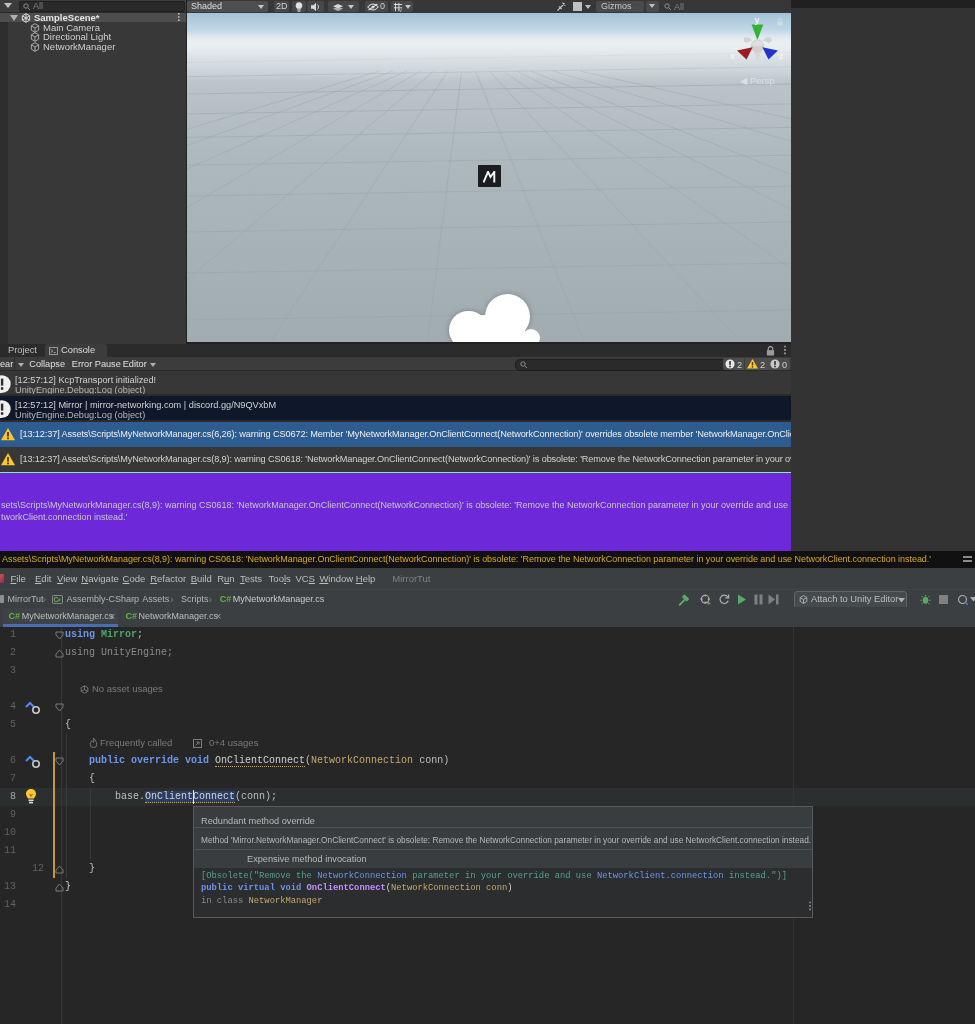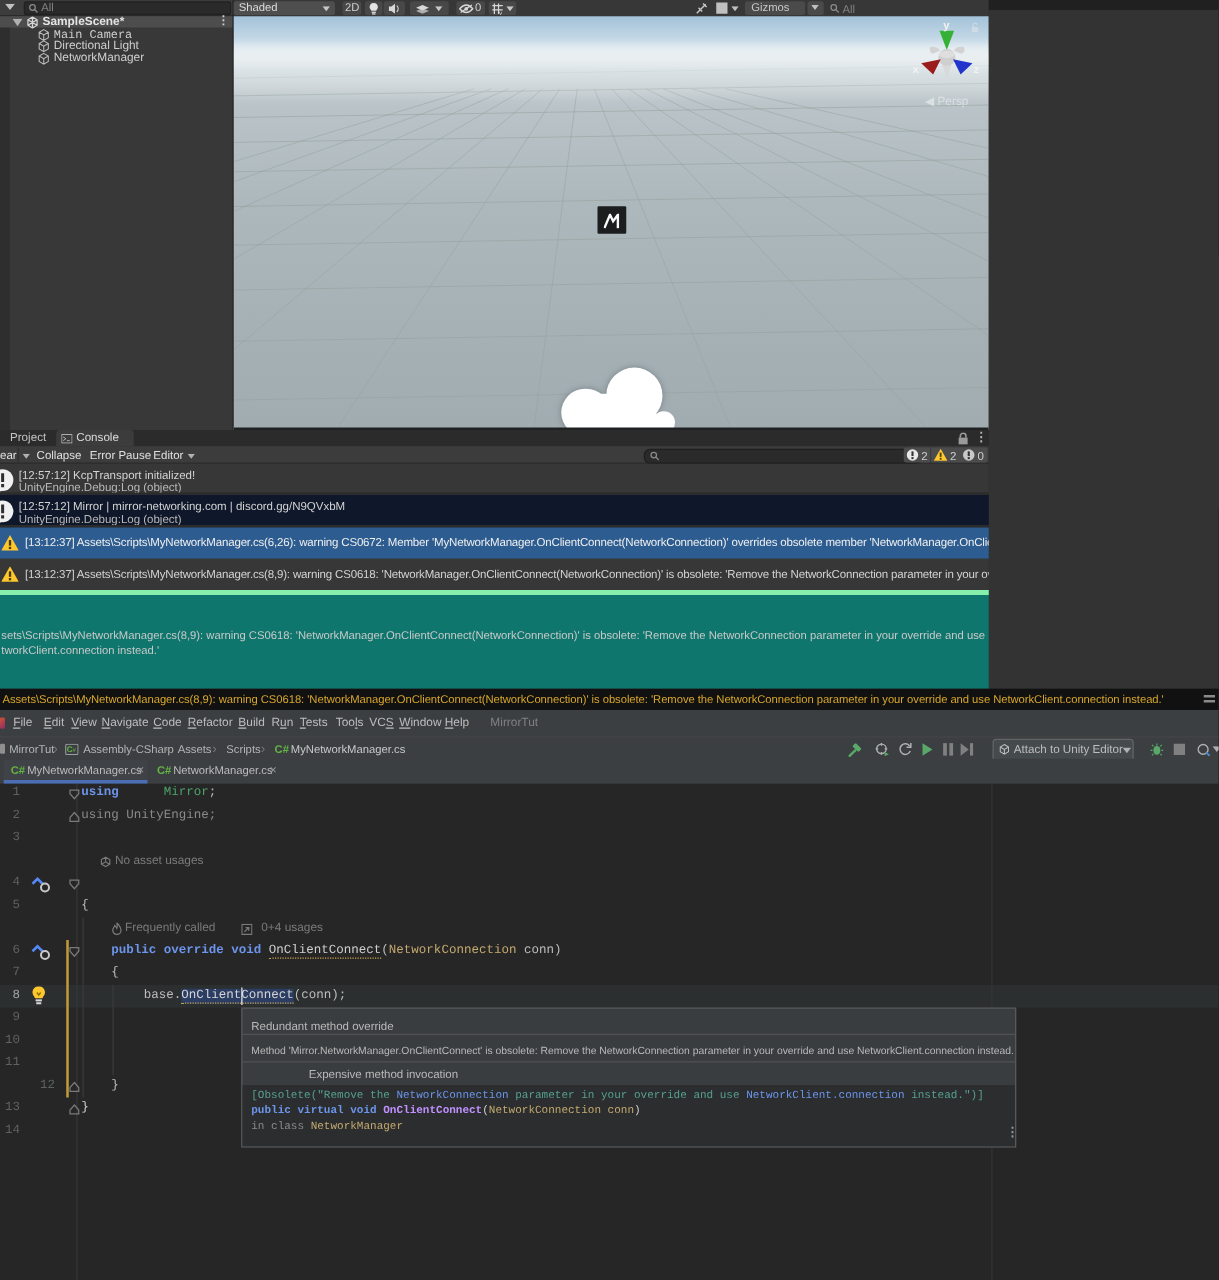--- a/index.html
+++ b/index.html
@@ -68,21 +68,21 @@
       <svg class="abs" style="left:21px;top:0px" width="10" height="10" viewBox="0 0 12 12">
           <path d="M6 0.8 L10.4 3.4 V8.6 L6 11.2 L1.6 8.6 V3.4 Z M1.6 3.4 L6 6 L10.4 3.4 M6 6 V11.2 M6 0.8 V6 M10.4 8.6 L6 6 M1.6 8.6 L6 6" fill="none" stroke="#d8d8d8" stroke-width="1.2"></path>
         </svg>
       <div class="abs" style="left:34px;top:0;line-height:9px;">SampleScene*</div>
       <div class="abs" style="left:174px;top:-1px;font-weight:bold;color:#cdcdcd;letter-spacing:0;">⋮</div>
     </div>
     <div class="hrow abs" style="top:22.5px;">
       <svg class="abs" style="left:30px;top:0px" width="10" height="10" viewBox="0 0 12 12">
           <path d="M6 0.8 L10.4 3.4 V8.6 L6 11.2 L1.6 8.6 V3.4 Z M1.6 3.4 L6 6 L10.4 3.4 M6 6 V11.2" fill="none" stroke="#bdbdbd" stroke-width="1"></path>
         </svg>
-      <div class="abs" style="left:43px;top:0;line-height:10px;font-family:Liberation Mono, monospace;">Main Camera</div>
+      <div class="abs" style="left:43px;top:0;line-height:10px;">Main Camera</div>
     </div>
     <div class="hrow abs" style="top:32.2px;">
       <svg class="abs" style="left:30px;top:0px" width="10" height="10" viewBox="0 0 12 12">
           <path d="M6 0.8 L10.4 3.4 V8.6 L6 11.2 L1.6 8.6 V3.4 Z M1.6 3.4 L6 6 L10.4 3.4 M6 6 V11.2" fill="none" stroke="#bdbdbd" stroke-width="1"></path>
         </svg>
       <div class="abs" style="left:43px;top:0;line-height:10px;">Directional Light</div>
     </div>
     <div class="hrow abs" style="top:41.9px;">
       <svg class="abs" style="left:30px;top:0px" width="10" height="10" viewBox="0 0 12 12">
           <path d="M6 0.8 L10.4 3.4 V8.6 L6 11.2 L1.6 8.6 V3.4 Z M1.6 3.4 L6 6 L10.4 3.4 M6 6 V11.2" fill="none" stroke="#bdbdbd" stroke-width="1"></path>
@@ -325,21 +325,21 @@
     </div>
     <div class="crow abs" style="top:103px;height:25px;background:#373737;">
       <svg class="abs" style="left:1px;top:6px" width="14" height="13" viewBox="0 0 12 11">
           <path d="M6 0 L12 10.5 L0 10.5 Z" fill="#ffc72e"></path>
           <rect x="5.2" y="3.4" width="1.6" height="3.8" fill="#4a3b00"></rect>
           <rect x="5.2" y="8" width="1.6" height="1.6" fill="#4a3b00"></rect>
         </svg>
       <div class="abs" style="left:20px;top:7px;letter-spacing:-0.13px;">[13:12:37] Assets\Scripts\MyNetworkManager.cs(8,9): warning CS0618: 'NetworkManager.OnClientConnect(NetworkConnection)' is obsolete: 'Remove the NetworkConnection parameter in your ov</div>
     </div>
 
-    <div class="abs" style="left:0;top:128px;width:791px;height:79px;background:#0f766e;border-top:4px solid #86efac;box-sizing:border-box;color:#c9c9c9;font-size:9px;">
+    <div class="abs" style="left:0;top:128px;width:791px;height:79px;background:#6d28d9;border-top:1px solid #86efac;box-sizing:border-box;color:#c9c9c9;font-size:9px;">
       <div class="abs" style="left:1px;top:27px;white-space:nowrap;">sets\Scripts\MyNetworkManager.cs(8,9): warning CS0618: 'NetworkManager.OnClientConnect(NetworkConnection)' is obsolete: 'Remove the NetworkConnection parameter in your override and use</div>
       <div class="abs" style="left:1px;top:39px;white-space:nowrap;">tworkClient.connection instead.'</div>
     </div>
   </div>
   <div id="status" class="abs">
     <div class="abs" style="left:2px;">Assets\Scripts\MyNetworkManager.cs(8,9): warning CS0618: 'NetworkManager.OnClientConnect(NetworkConnection)' is obsolete: 'Remove the NetworkConnection parameter in your override and use NetworkClient.connection instead.'</div>
     <div class="abs" style="left:963px;top:4px;width:9px;height:9px;">
         <div class="abs" style="left:0;top:1px;width:9px;height:2px;background:#8a8a8a;"></div>
         <div class="abs" style="left:0;top:5px;width:9px;height:2px;background:#8a8a8a;"></div>
       </div>
@@ -488,21 +488,21 @@
         <circle cx="12" cy="10" r="3.2" fill="none" stroke="#c8c8c8" stroke-width="1.6"></circle>
       </svg>
 
     <svg class="abs" style="left:25px;top:162px" width="12" height="16" viewBox="0 0 12 16">
         <path d="M6 0 C2.7 0 1 2.5 1 5 C1 7 2.5 8 3 9.5 L9 9.5 C9.5 8 11 7 11 5 C11 2.5 9.3 0 6 0 Z" fill="#ffc72e"></path>
         <rect x="3.5" y="10.5" width="5" height="1.6" fill="#d9d9d9"></rect>
         <rect x="4" y="12.8" width="4" height="1.6" fill="#d9d9d9"></rect>
         <path d="M4.5 5 L6 7 L7.5 5" stroke="#8a6d00" stroke-width="1.1" fill="none"></path>
       </svg>
 
-    <div class="cl" style="top:-1px;"><span class="kw">using</span> <span style="color:#4ea56a;font-weight:normal;margin-left:30px;">Mirror</span>;</div>
+    <div class="cl" style="top:-1px;"><span class="kw">using</span> <span style="color:#4ea56a;font-weight:bold;">Mirror</span>;</div>
     <div class="cl" style="top:17px;color:#8a8a8a;">using UnityEngine;</div>
     <div class="annot" style="left:80px;top:53px;">
       <svg class="abs" style="left:0;top:4.5px" width="9" height="9" viewBox="0 0 24 24">
           <path d="M12 2 L21 7 L21 17 L12 22 L3 17 L3 7 Z M12 2 L12 12 L21 17 M12 12 L3 17" fill="none" stroke="#7a7a7a" stroke-width="2.4"></path>
         </svg>
       <span style="margin-left:12px;">No asset usages</span>
     </div>
     <div class="cl" style="top:89px;">{</div>
     <div class="annot" style="left:89px;top:107px;">
       <svg class="abs" style="left:0;top:4px" width="9" height="10" viewBox="0 0 10 12">

